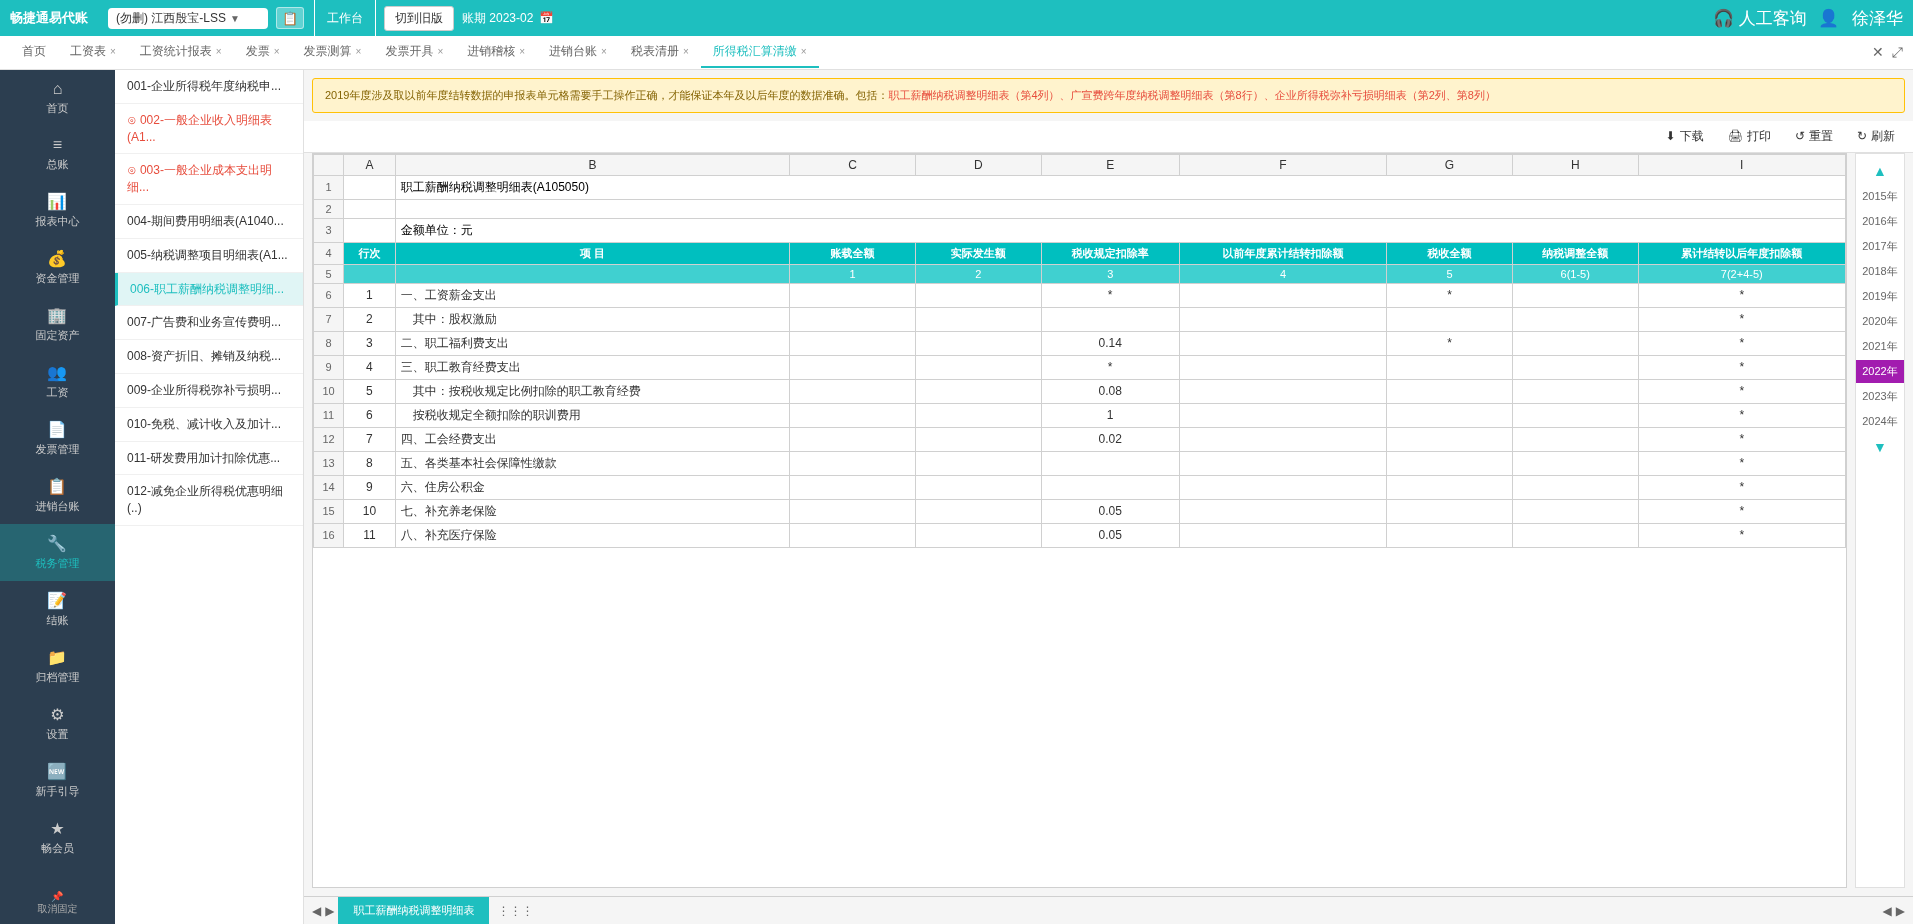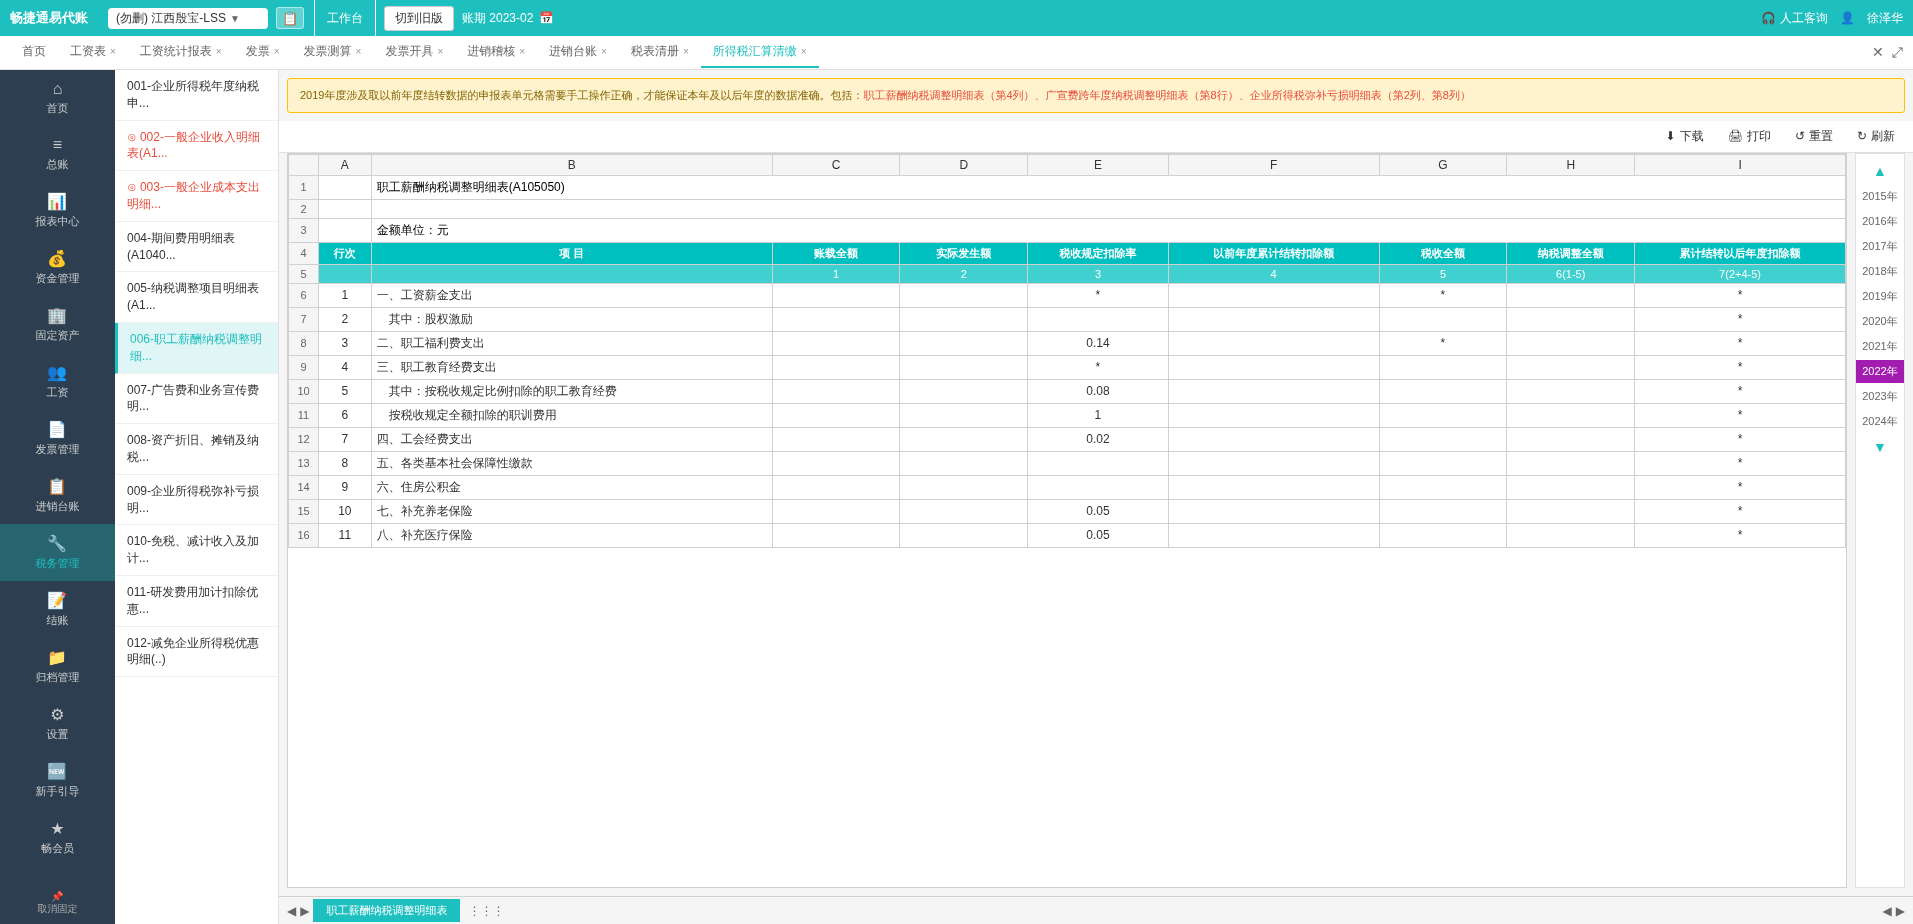--- a/index.html
+++ b/index.html
@@ -6,21 +6,21 @@
     body { font-family: 'Microsoft YaHei', Arial, sans-serif; font-size: 12px; background: #f0f2f5; display: flex; flex-direction: column; height: 924px; overflow: hidden; }
 
     
     .top-bar { background: #1ebfbf; height: 36px; display: flex; align-items: center; padding: 0 10px; flex-shrink: 0; }
     .top-bar-logo { color: white; font-size: 13px; font-weight: bold; margin-right: 20px; }
     .top-bar-company { background: white; border-radius: 4px; padding: 2px 8px; font-size: 12px; color: #333; display: flex; align-items: center; gap: 4px; cursor: pointer; min-width: 160px; }
     .top-bar-company .arrow { color: #666; font-size: 10px; }
     .top-bar-actions { display: flex; align-items: center; gap: 8px; margin-left: 10px; }
     .btn-workspace { background: #1ebfbf; border: 1px solid white; color: white; padding: 15px 12px; border-radius: 3px; cursor: pointer; font-size: 12px; }
     .btn-old { background: white; border: 1px solid #ccc; color: #333; padding: 3px 10px; border-radius: 3px; cursor: pointer; font-size: 12px; }
-    .top-bar-right { margin-left: auto; display: flex; align-items: center; gap: 12px; color: white; font-size: 12px; }
+    .top-bar-right { margin-left: auto; display: flex; align-items: center; gap: 12px; color: white; font-size: 17px; }
     .top-bar-right span { cursor: pointer; }
 
     
     .tab-bar { background: white; border-bottom: 1px solid #e0e0e0; display: flex; align-items: center; padding: 0 10px; height: 34px; flex-shrink: 0; overflow: hidden; }
     .tab-item { padding: 6px 12px; font-size: 12px; cursor: pointer; color: #666; border-bottom: 2px solid transparent; white-space: nowrap; display: flex; align-items: center; gap: 4px; }
     .tab-item.active { color: #1ebfbf; border-bottom: 2px solid #1ebfbf; }
     .tab-item .close { color: #999; font-size: 10px; cursor: pointer; }
     .tab-bar-controls { margin-left: auto; display: flex; gap: 8px; font-size: 14px; color: #666; }
 
     
@@ -30,21 +30,21 @@
     .sidebar { width: 115px; background: #2c3e50; display: flex; flex-direction: column; flex-shrink: 0; }
     .sidebar-item { display: flex; flex-direction: column; align-items: center; padding: 10px 5px; cursor: pointer; color: #ccc; font-size: 11px; gap: 3px; }
     .sidebar-item.active { background: rgba(30,191,191,0.3); color: #1ebfbf; }
     .sidebar-item .icon { font-size: 16px; }
 
     
     .content-area { flex: 1; display: flex; flex-direction: column; overflow: hidden; background: #f5f5f5; }
 
     
     .sub-layout { display: flex; flex: 1; overflow: hidden; }
-    .sub-nav { width: 164px; background: white; border-right: 1px solid #e0e0e0; overflow-y: auto; flex-shrink: 0; }
+    .sub-nav { width: 189px; background: white; border-right: 1px solid #e0e0e0; overflow-y: auto; flex-shrink: 0; }
     .sub-nav-item { padding: 8px 12px; font-size: 12px; cursor: pointer; color: #333; border-bottom: 1px solid #f0f0f0; line-height: 1.4; }
     .sub-nav-item.active { background: #e0f5f5; color: #1ebfbf; border-left: 3px solid #1ebfbf; }
     .sub-nav-item.error { color: #e74c3c; }
     .sub-nav-item.error::before { content: '⊙ '; }
 
     
     .main-panel { flex: 1; display: flex; flex-direction: column; overflow: hidden; position: relative; }
 
     
     .warning-bar { background: #fff3cd; border: 1px solid #ffc107; margin: 8px; padding: 8px 12px; font-size: 11px; color: #856404; line-height: 1.5; border-radius: 3px; }
@@ -70,21 +70,21 @@
     table.sheet .row-num { background: #f5f5f5; color: #666; text-align: center; width: 30px; font-size: 11px; }
     table.sheet .col-header { background: #f5f5f5; text-align: center; font-weight: normal; color: #333; }
     .header-cyan { background: #00bfbf; color: white; text-align: center; font-size: 11px; font-weight: bold; }
     .header-light-cyan { background: #40d0d0; color: white; text-align: center; font-size: 11px; }
     .data-cell { text-align: center; color: #333; }
     .label-cell { color: #333; }
     .star-cell { text-align: center; color: #333; }
 
     
     .bottom-tabs { background: #f5f5f5; border-top: 1px solid #d0d0d0; height: 28px; display: flex; align-items: center; padding: 0 8px; flex-shrink: 0; }
-    .bottom-tab { background: white; border: 1px solid #1d4ed8; padding: 3px 12px; font-size: 11px; cursor: pointer; color: #333; }
+    .bottom-tab { background: white; border: 3px solid #1d4ed8; padding: 3px 12px; font-size: 11px; cursor: pointer; color: #333; }
     .bottom-tab.active { background: #1ebfbf; color: white; border-color: #1ebfbf; }
     .bottom-dots { margin-left: 8px; color: #666; cursor: pointer; }
   </style>
 </head>
 <body>
 
 <div class="top-bar">
   <span class="top-bar-logo">畅捷通易代账</span>
   <div class="top-bar-company">
     <span>(勿删) 江西殷宝-LSS</span>

